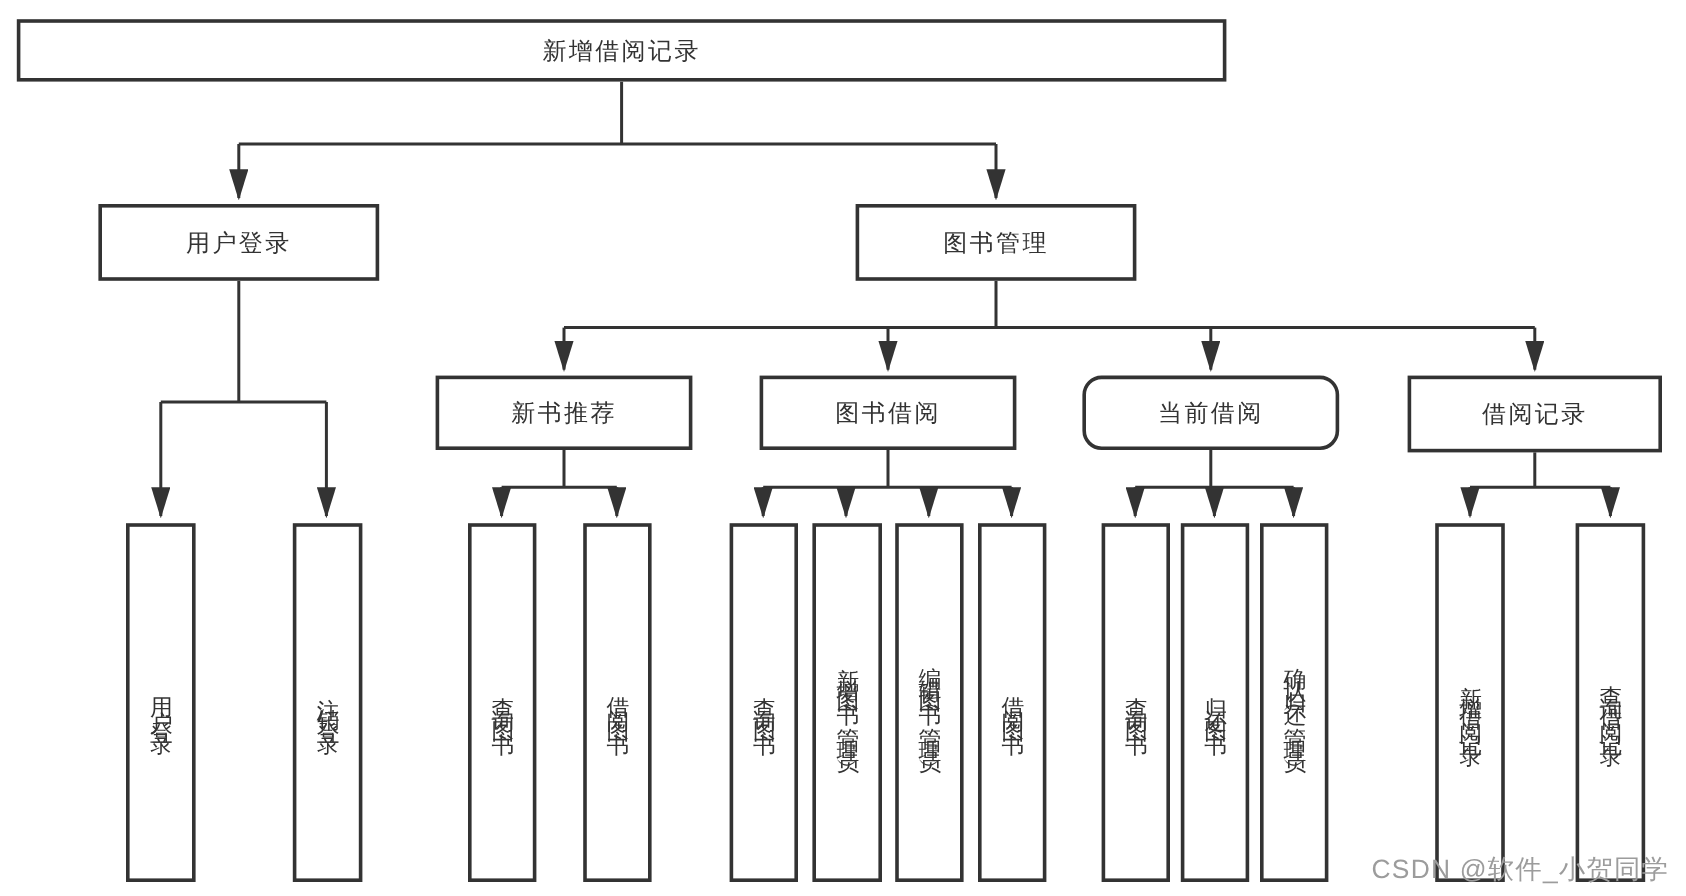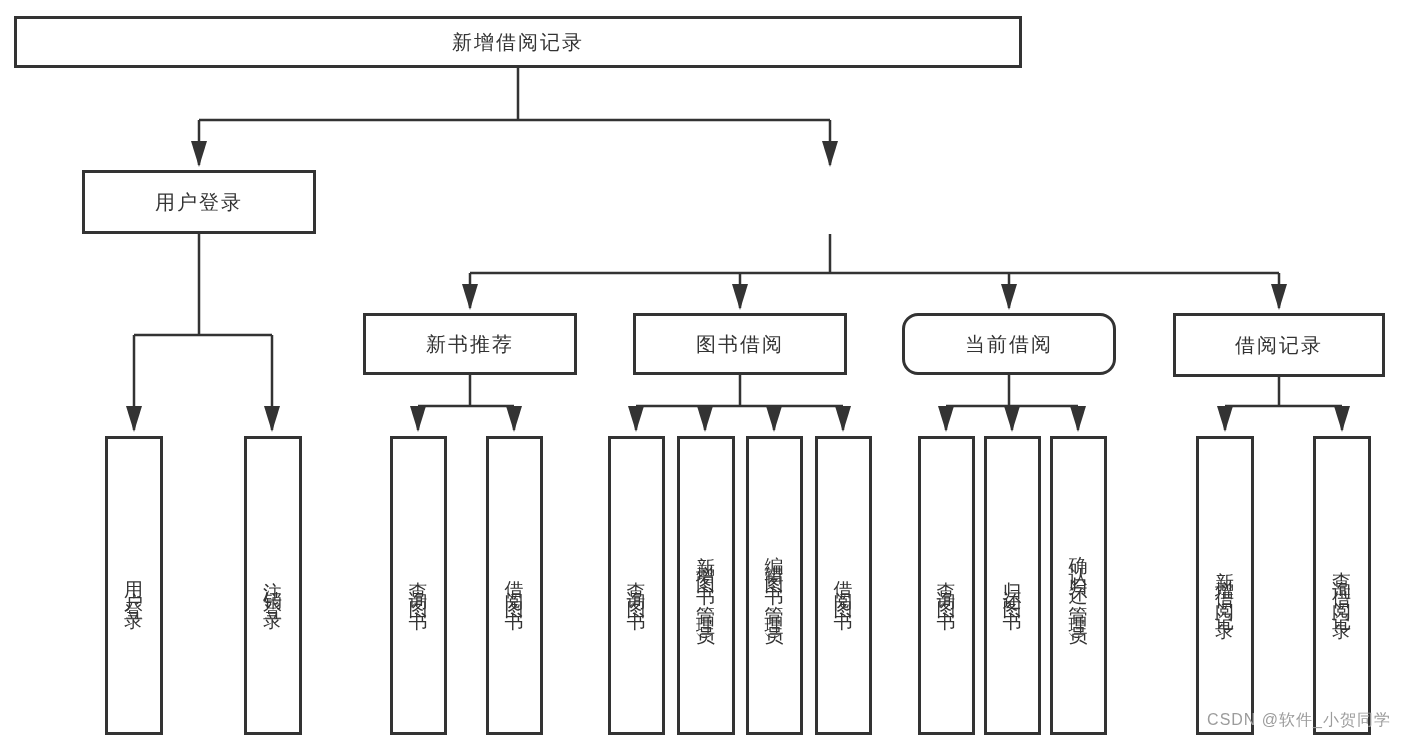--- a/index.html
+++ b/index.html
@@ -63,21 +63,21 @@
   .g3c4 { left: 815px; }
   .g4c1 { left: 918px; }
   .g4c2 { left: 984px; }
   .g4c3 { left: 1050px; }
   .g5c1 { left: 1196px; width: 58px; }
   .g5c2 { left: 1313px; width: 58px; }
   #watermark {
     position: absolute;
     right: 14px;
     top: 710px;
-    font-size: 16px;
+    font-size: 22px;
     color: #9c9c9c;
     letter-spacing: 1px;
     z-index: 5;
     pointer-events: none;
   }
 </style>
 </head>
 <body>
 
 <div id="canvas">
@@ -119,20 +119,21 @@
         <line x1="1078" y1="406" x2="1078" y2="430" marker-end="url(#arrow)"></line>
         <line x1="1225" y1="406" x2="1225" y2="430" marker-end="url(#arrow)"></line>
         <line x1="1342" y1="406" x2="1342" y2="430" marker-end="url(#arrow)"></line>
       </g>
     </g>
   </svg>
 
   <div class="box n-root">新增借阅记录</div>
 
   <div class="box n-l2a">用户登录</div>
+  <div class="box n-l2b">图书管理</div>
 
   <div class="box n-l3a">新书推荐</div>
   <div class="box n-l3b">图书借阅</div>
   <div class="box n-l3c">当前借阅</div>
   <div class="box n-l3d">借阅记录</div>
 
   <div class="box leaf lf g1c1">用户登录</div>
   <div class="box leaf lf g1c2">注销登录</div>
 
   <div class="box leaf lf g2c1">查询图书</div>

